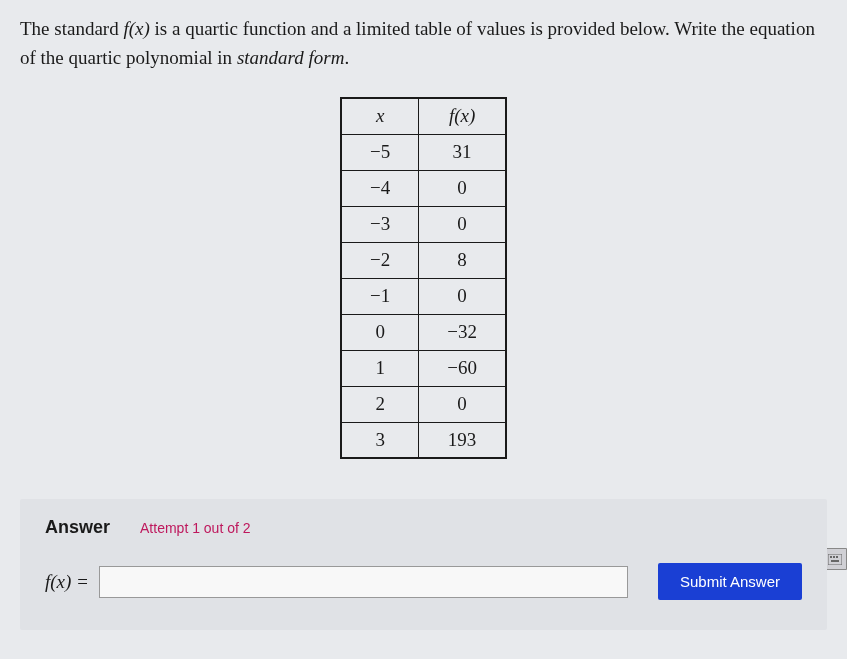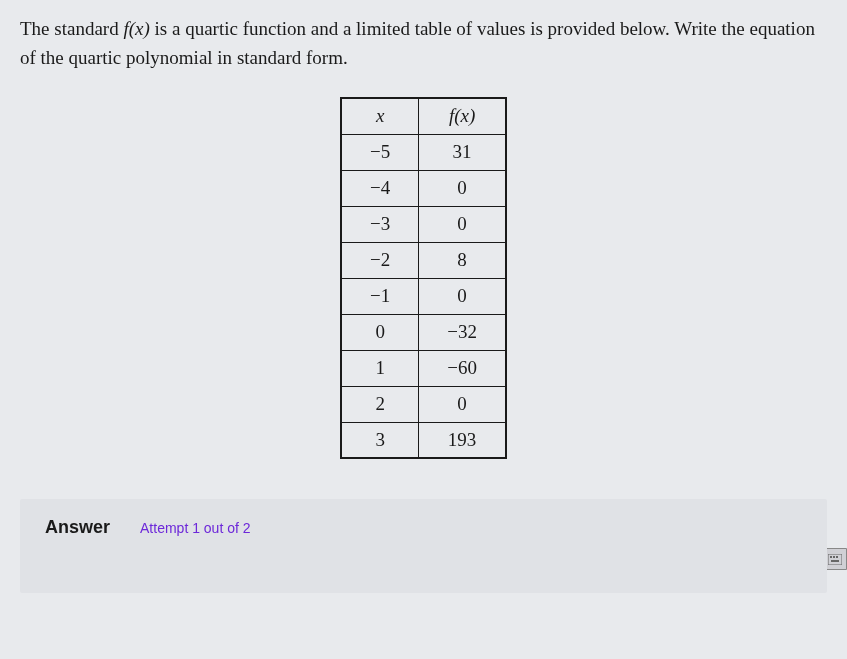--- a/index.html
+++ b/index.html
@@ -19,20 +19,21 @@
     .problem-text {
       font-size: 19px;
       line-height: 1.5;
       margin-bottom: 25px;
     }
     .math-fn {
       font-style: italic;
       font-family: 'Times New Roman', serif;
     }
     .emphasis {
+      font-style: italic;
       margin-top: 36px;
     }
     .table-container {
       display: flex;
       justify-content: center;
       margin-bottom: 40px;
     }
     table {
       border-collapse: collapse;
       border: 2px solid #1a1a1a;
@@ -62,21 +63,21 @@
       gap: 30px;
       margin-bottom: 25px;
     }
     .answer-label {
       font-size: 18px;
       font-weight: 600;
       font-family: Arial, sans-serif;
     }
     .attempt-text {
       font-size: 14px;
-      color: #6d28d9;
+      color: #be185d;
       font-family: Arial, sans-serif;
     }
     .answer-input-row {
       display: flex;
       align-items: center;
       gap: 10px;
     }
     .fx-equals {
       font-size: 19px;
       font-style: italic;
@@ -187,13 +188,18 @@
       <rect x="8" y="2" width="2" height="2" fill="#666"></rect>
       <rect x="3" y="6" width="8" height="2" fill="#666"></rect>
     </svg>
 </div>
 
 <div class="answer-section">
   <div class="answer-header">
     <span class="answer-label">Answer</span>
     <span class="attempt-text">Attempt 1 out of 2</span>
   </div>
+  <div class="answer-input-row">
+    <span class="fx-equals">f(x) =</span>
+    <input class="answer-input" type="text" value="" style="">
+    <button class="submit-button">Submit Answer</button>
+  </div>
 </div>
 
 </body></html>

